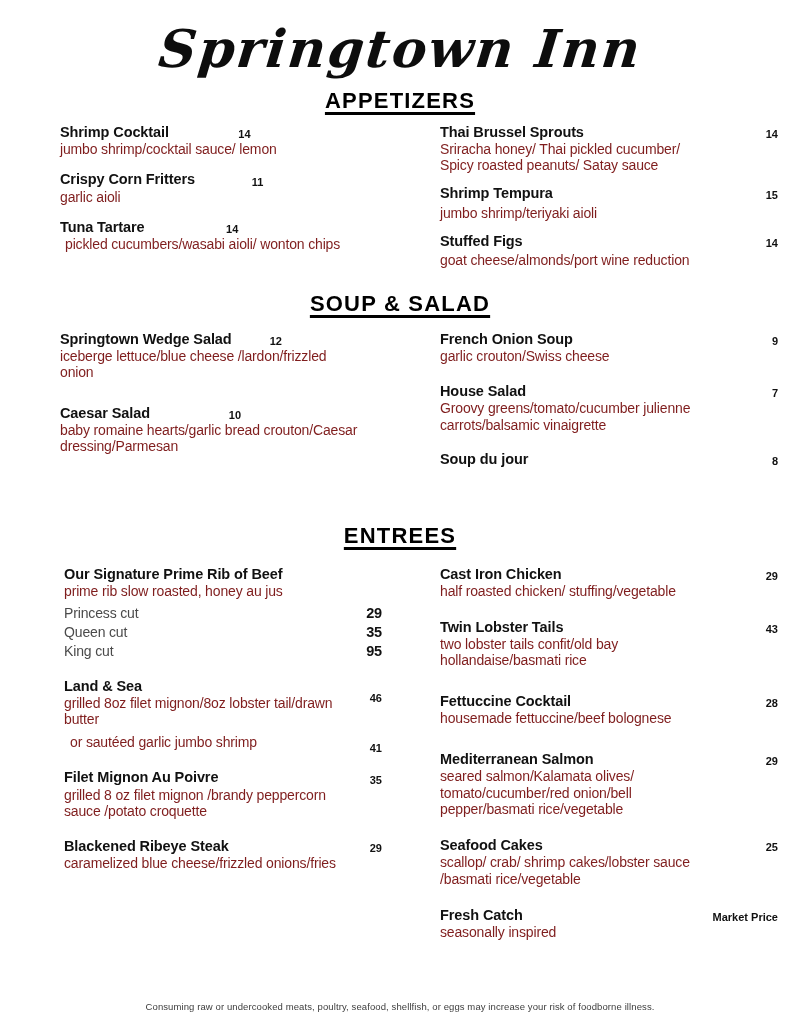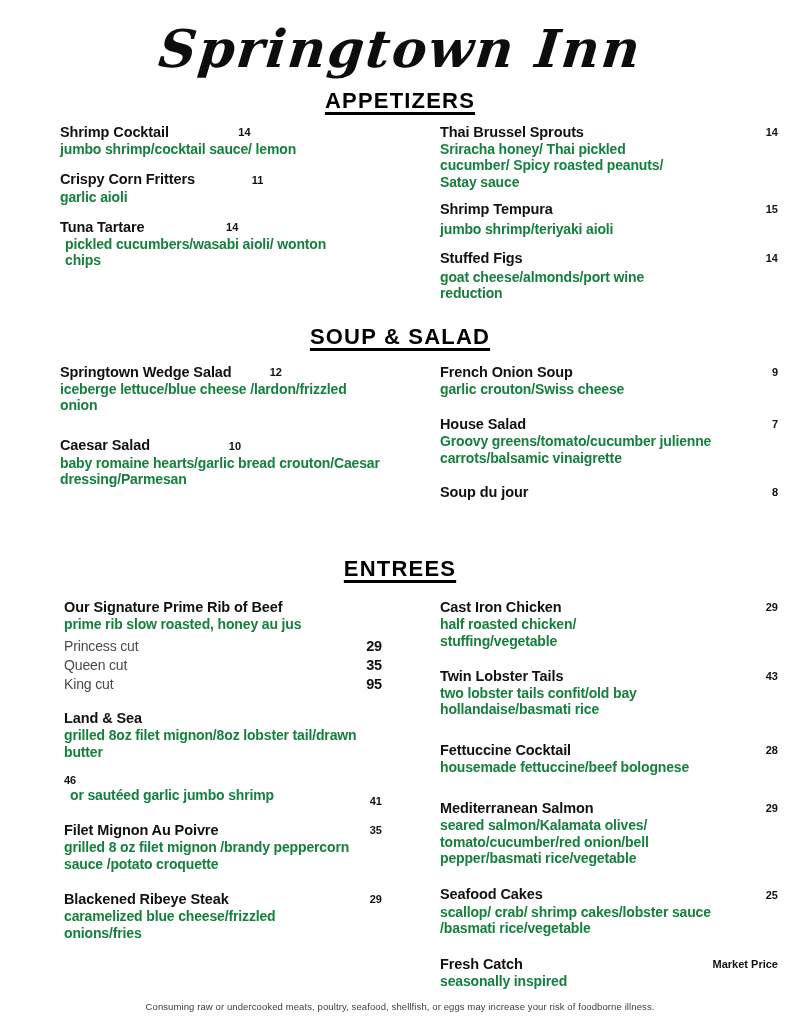--- a/index.html
+++ b/index.html
@@ -61,21 +61,21 @@
     width: 100%;
   }
   .col-left  { width: 400px; padding-left: 60px; padding-right: 18px; }
   .col-right { width: 400px; padding-left: 40px; padding-right: 22px; }
 
   
   .item { margin-bottom: 10px; position: relative; }
 
   .item-head {
     display: flex;
-    align-items: center;
+    align-items: flex-end;
     justify-content: space-between;
   }
   .item-name {
     font-weight: 700;
     font-size: 14.5px;
     line-height: 1.18;
     color: #111;
     letter-spacing: -0.1px;
   }
   .item-price {
@@ -83,24 +83,23 @@
     font-size: 11px;
     line-height: 1.18;
     color: #111;
     white-space: nowrap;
     text-align: right;
     flex: none;
   }
   .item-desc {
     font-size: 14px;
     line-height: 1.17;
-    color: #15803d;
+    color: #7f1d1d;
     letter-spacing: -0.15px;
     max-width: 300px;
-    font-weight: bold;
   }
   .col-right .item-desc { max-width: 255px; }
 
   
   .price-gutter-left  { width: 62px; }
 
   
   .sub-list { margin-top: 4px; }
   .sub-row {
     display: flex;
@@ -115,27 +114,26 @@
     font-weight: 700;
     color: #111;
     font-size: 14.5px;
   }
 
   
   .ls-line {
     display: flex;
     justify-content: center;
     align-items: flex-start;
-    flex-direction: column;
   }
   .ls-alt {
     display: flex;
     justify-content: space-between;
     align-items: flex-start;
-    margin-top: 0;
+    margin-top: 7px;
   }
   .ls-alt .item-desc { padding-left: 6px; }
 
   
   .footer-note {
     position: absolute;
     left: 0;
     right: 0;
     bottom: 22px;
     text-align: center;

